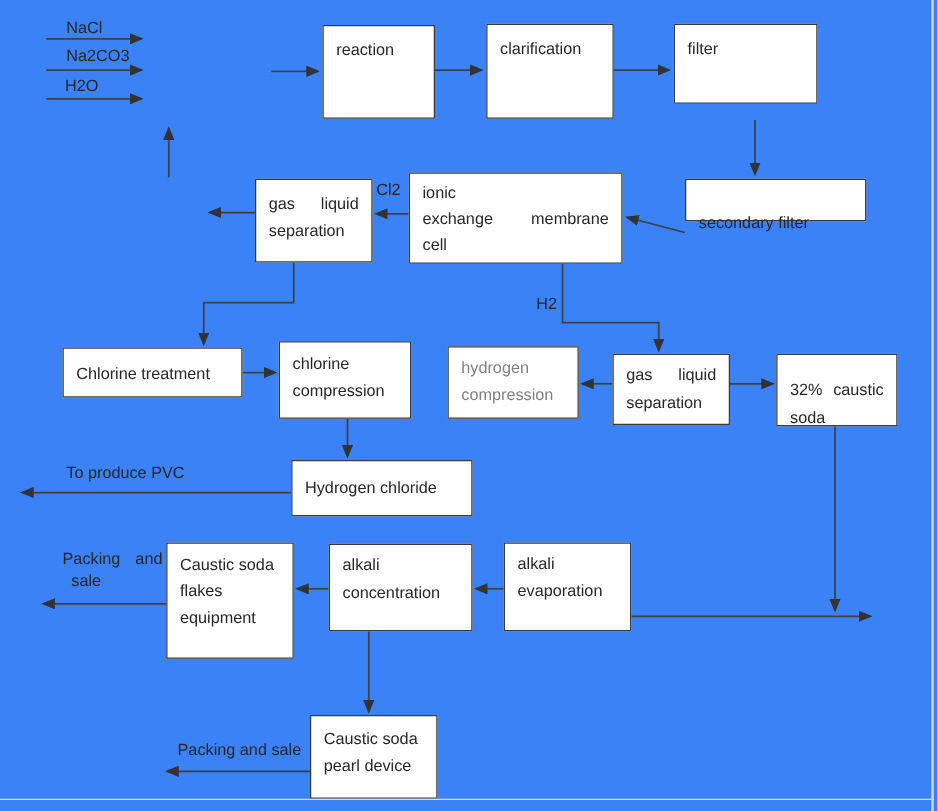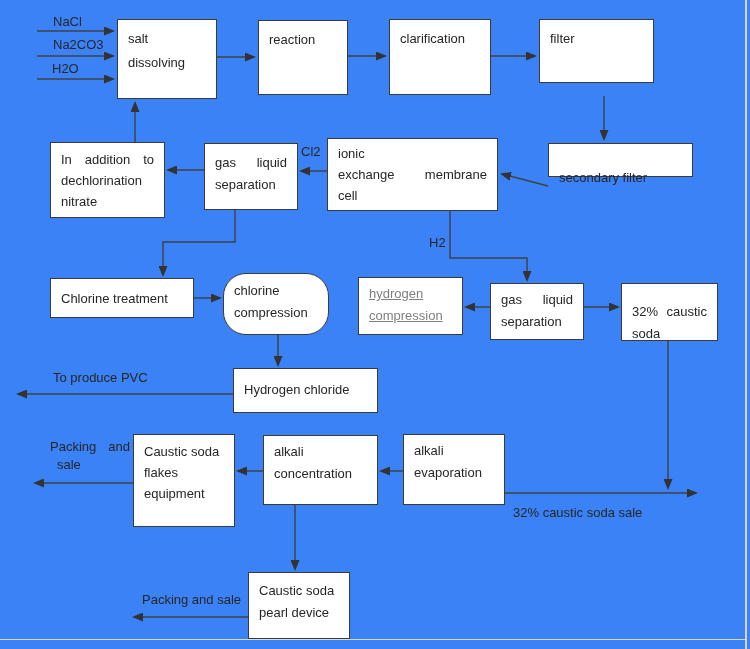--- a/index.html
+++ b/index.html
@@ -2,21 +2,21 @@
 <html><head>
 <meta charset="utf-8">
 <style>
   html,body{margin:0;padding:0;background:#fff;}
   #canvas{position:relative;width:750px;height:649px;background:#3b82f6;overflow:hidden;
           font-family:"Liberation Sans",sans-serif;font-size:13px;color:#262626;}
   .node{position:absolute;border:1.5px solid #3a3a3a;background:#fff;box-sizing:border-box;
         padding:0 10px;line-height:22px;}
   .ln{display:block;white-space:nowrap;}
   .js{text-align:justify;text-align-last:justify;white-space:normal;}
-  .muted{color:#7f7f7f;text-decoration:underline;}
+  .muted{color:#7f7f7f;}
   .flabel{position:absolute;white-space:nowrap;line-height:16px;}
   svg.wires{position:absolute;left:0;top:0;}
   .frame-r{position:absolute;top:0;right:3px;width:2px;height:649px;background:#d4d4d4;}
   .frame-b{position:absolute;left:0;top:639px;width:747px;height:1px;background:#dadada;}
 </style>
 </head>
 <body>
 
 <div id="canvas">
 
@@ -52,24 +52,20 @@
       <path d="M133,483 L35,483" marker-end="url(#ah)"></path>
       <path d="M295,505 L295,569" marker-end="url(#ah)"></path>
       <path d="M248,617 L134,617" marker-end="url(#ah)"></path>
     </g>
   </svg>
 
   <span class="flabel" style="left:53px;top:14px;">NaCl</span>
   <span class="flabel" style="left:53px;top:37px;">Na2CO3</span>
   <span class="flabel" style="left:52px;top:61px;">H2O</span>
 
-  <div class="node" style="left:117px;top:19px;width:100px;height:80px;padding-top:7px;line-height:24px;">
-    <span class="ln">salt</span>
-    <span class="ln">dissolving</span>
-  </div>
 
   <div class="node" style="left:258px;top:20px;width:90px;height:75px;padding-top:8px;">
     <span class="ln">reaction</span>
   </div>
 
   <div class="node" style="left:389px;top:19px;width:102px;height:76px;padding-top:8px;">
     <span class="ln">clarification</span>
   </div>
 
   <div class="node" style="left:539px;top:19px;width:115px;height:64px;padding-top:8px;">
@@ -84,31 +80,26 @@
     <span class="ln">ionic</span>
     <span class="ln js">exchange membrane</span>
     <span class="ln">cell</span>
   </div>
 
   <div class="node" style="left:204px;top:143px;width:94px;height:67px;padding-top:8px;">
     <span class="ln js">gas liquid</span>
     <span class="ln">separation</span>
   </div>
 
-  <div class="node" style="left:50px;top:142px;width:115px;height:76px;padding-top:6px;line-height:21px;">
-    <span class="ln js">In addition to</span>
-    <span class="ln">dechlorination</span>
-    <span class="ln">nitrate</span>
-  </div>
 
   <div class="node" style="left:50px;top:278px;width:144px;height:40px;padding-top:9px;">
     <span class="ln">Chlorine treatment</span>
   </div>
 
-  <div class="node" style="left:223px;top:273px;width:106px;height:62px;padding-top:6px;border-radius:23px;">
+  <div class="node" style="left:223px;top:273px;width:106px;height:62px;padding-top:6px;">
     <span class="ln">chlorine</span>
     <span class="ln">compression</span>
   </div>
 
   <div class="node muted" style="left:358px;top:277px;width:105px;height:58px;padding-top:5px;">
     <span class="ln">hydrogen</span>
     <span class="ln">compression</span>
   </div>
 
   <div class="node" style="left:490px;top:283px;width:94px;height:57px;padding-top:5px;">
@@ -148,18 +139,17 @@
 
   <span class="flabel" style="left:301px;top:144px;">Cl2</span>
   <span class="flabel" style="left:429px;top:235px;">H2</span>
   <span class="flabel" style="left:53px;top:370px;">To produce PVC</span>
 
   <div class="flabel" style="left:50px;top:438px;width:80px;line-height:18px;">
     <span class="ln js">Packing and</span>
     <span class="ln" style="padding-left:7px;">sale</span>
   </div>
 
-  <span class="flabel" style="left:513px;top:505px;">32% caustic soda sale</span>
   <span class="flabel" style="left:142px;top:592px;">Packing and sale</span>
 
   <div class="frame-r"></div>
   <div class="frame-b"></div>
 </div>
 
 </body></html>

